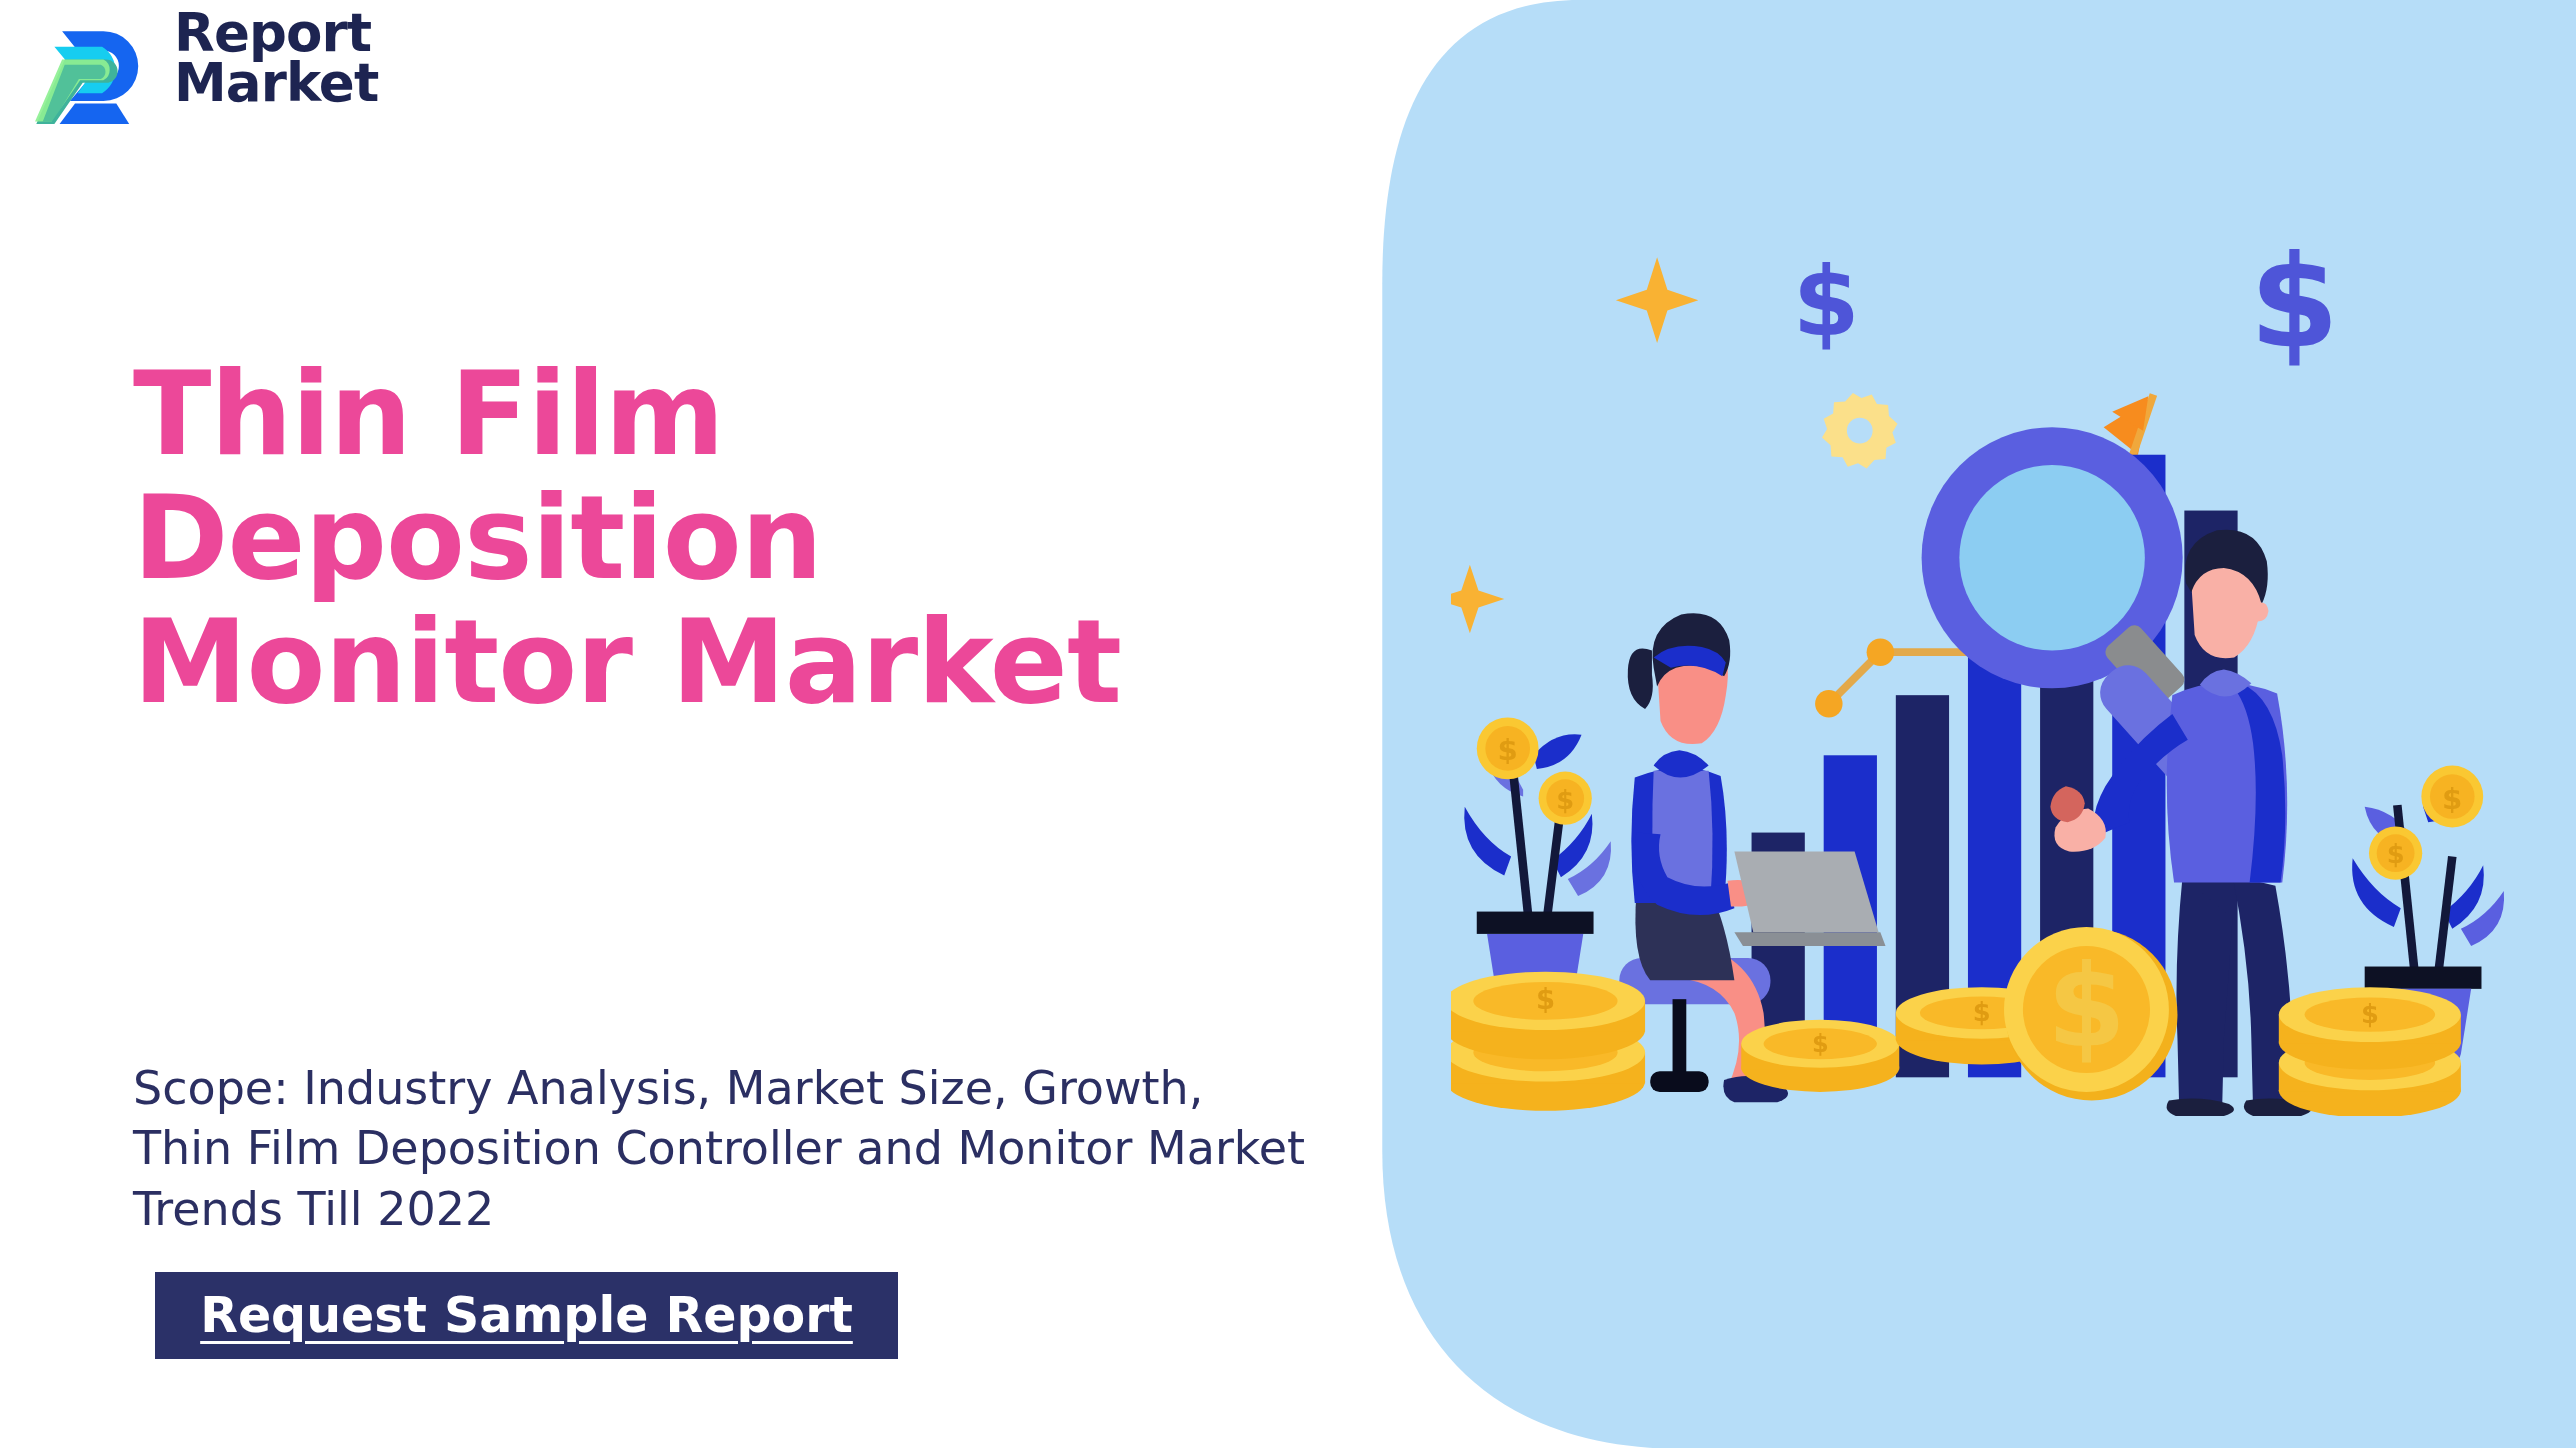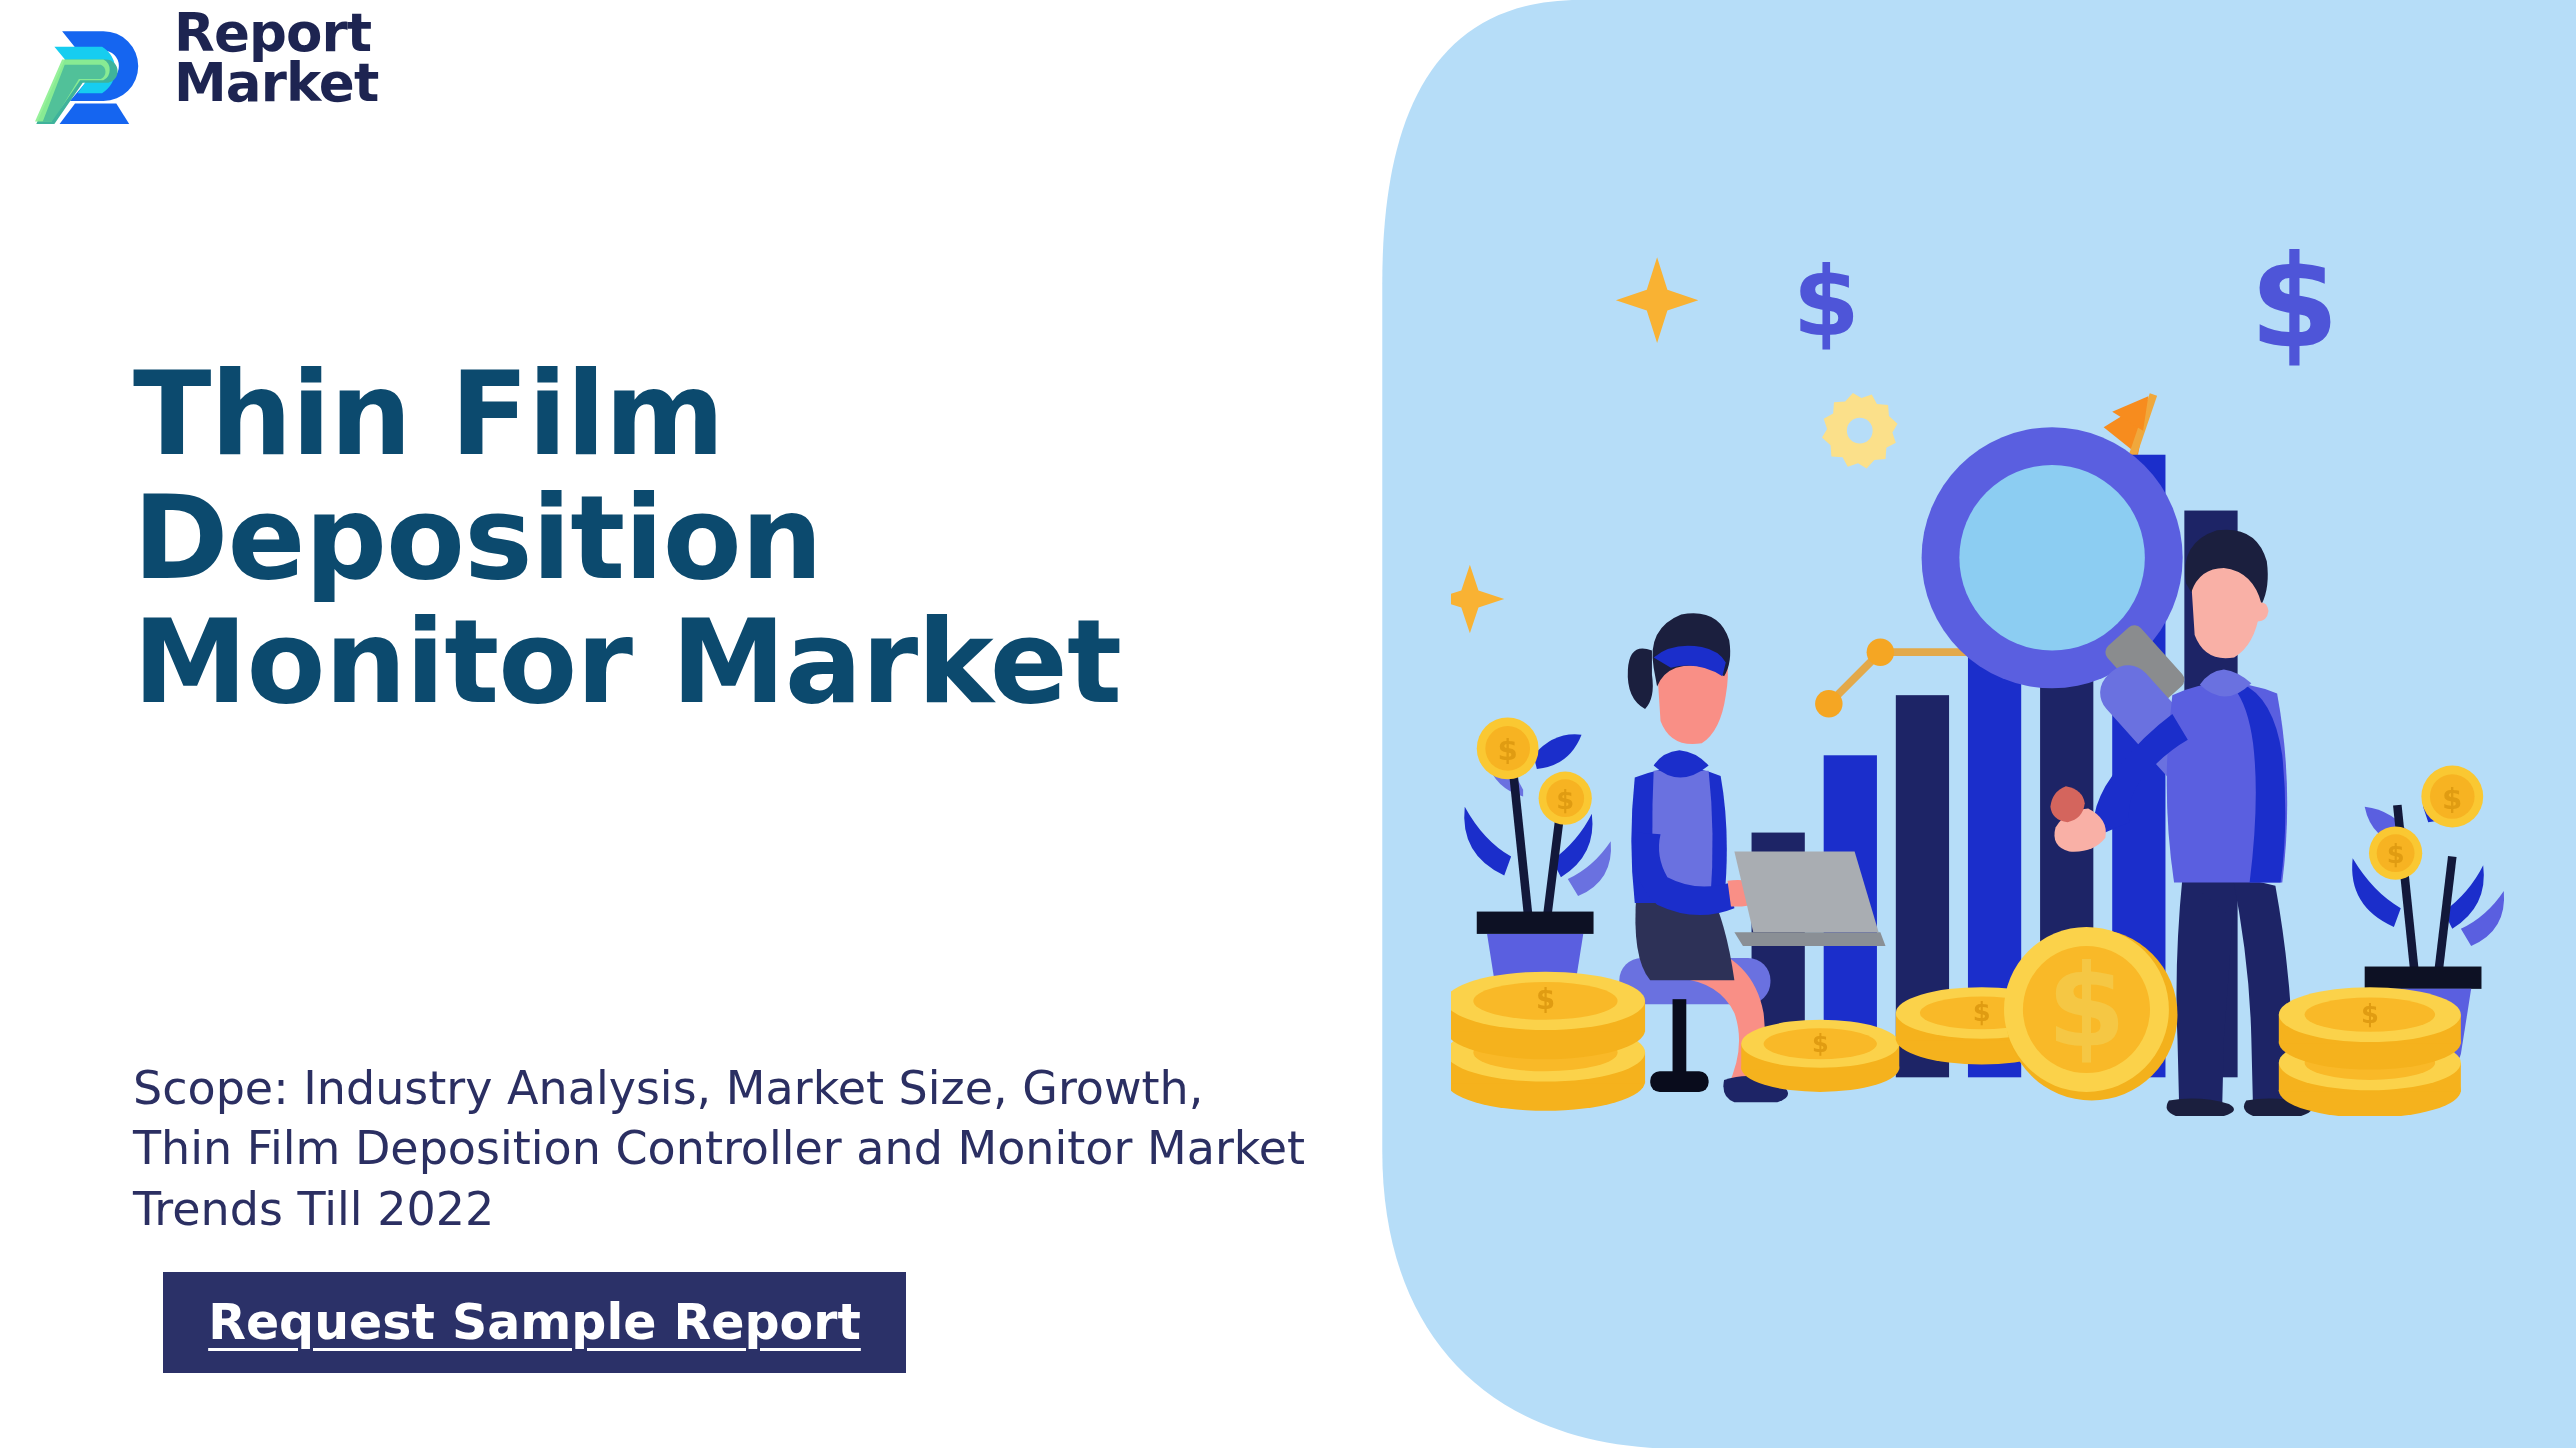--- a/index.html
+++ b/index.html
@@ -29,45 +29,45 @@
   .logo-word span{display:block;}
 
   
   .headline{
     position:absolute;left:133px;top:275px;
     width:1340px;
     font-family:"DejaVu Sans", sans-serif;
     font-weight:bold;
     font-size:115px;
     line-height:1.08;
-    color:#0c4a6e;
+    color:#ec4899;
     letter-spacing:-0.9px;
   }
   .headline .ln{display:block;white-space:nowrap;}
 
   
   .subtitle{
     position:absolute;left:133px;top:1012px;
     width:1408px;
     font-family:"DejaVu Sans", sans-serif;
     font-weight:normal;
     font-size:46px;
     line-height:1.31;
     color:#2b2f62;
   }
   .subtitle .ln{display:block;white-space:nowrap;}
 
   
   .cta{
     position:absolute;left:155px;top:1272px;
-    width:743px;height:101px;
+    width:743px;height:87px;
     background:#2b3168;
     border:0;
     display:flex;align-items:center;justify-content:center;
-    cursor:pointer;padding:16px;margin-left:8px;
+    cursor:pointer;padding:16px;
   }
   .cta-label{
     font-family:"DejaVu Sans", sans-serif;
     font-weight:bold;
     font-size:49px;
     color:#ffffff;
     text-decoration:underline;
     text-underline-offset:8.6px;
     text-decoration-thickness:3.4px;
     letter-spacing:0px;

